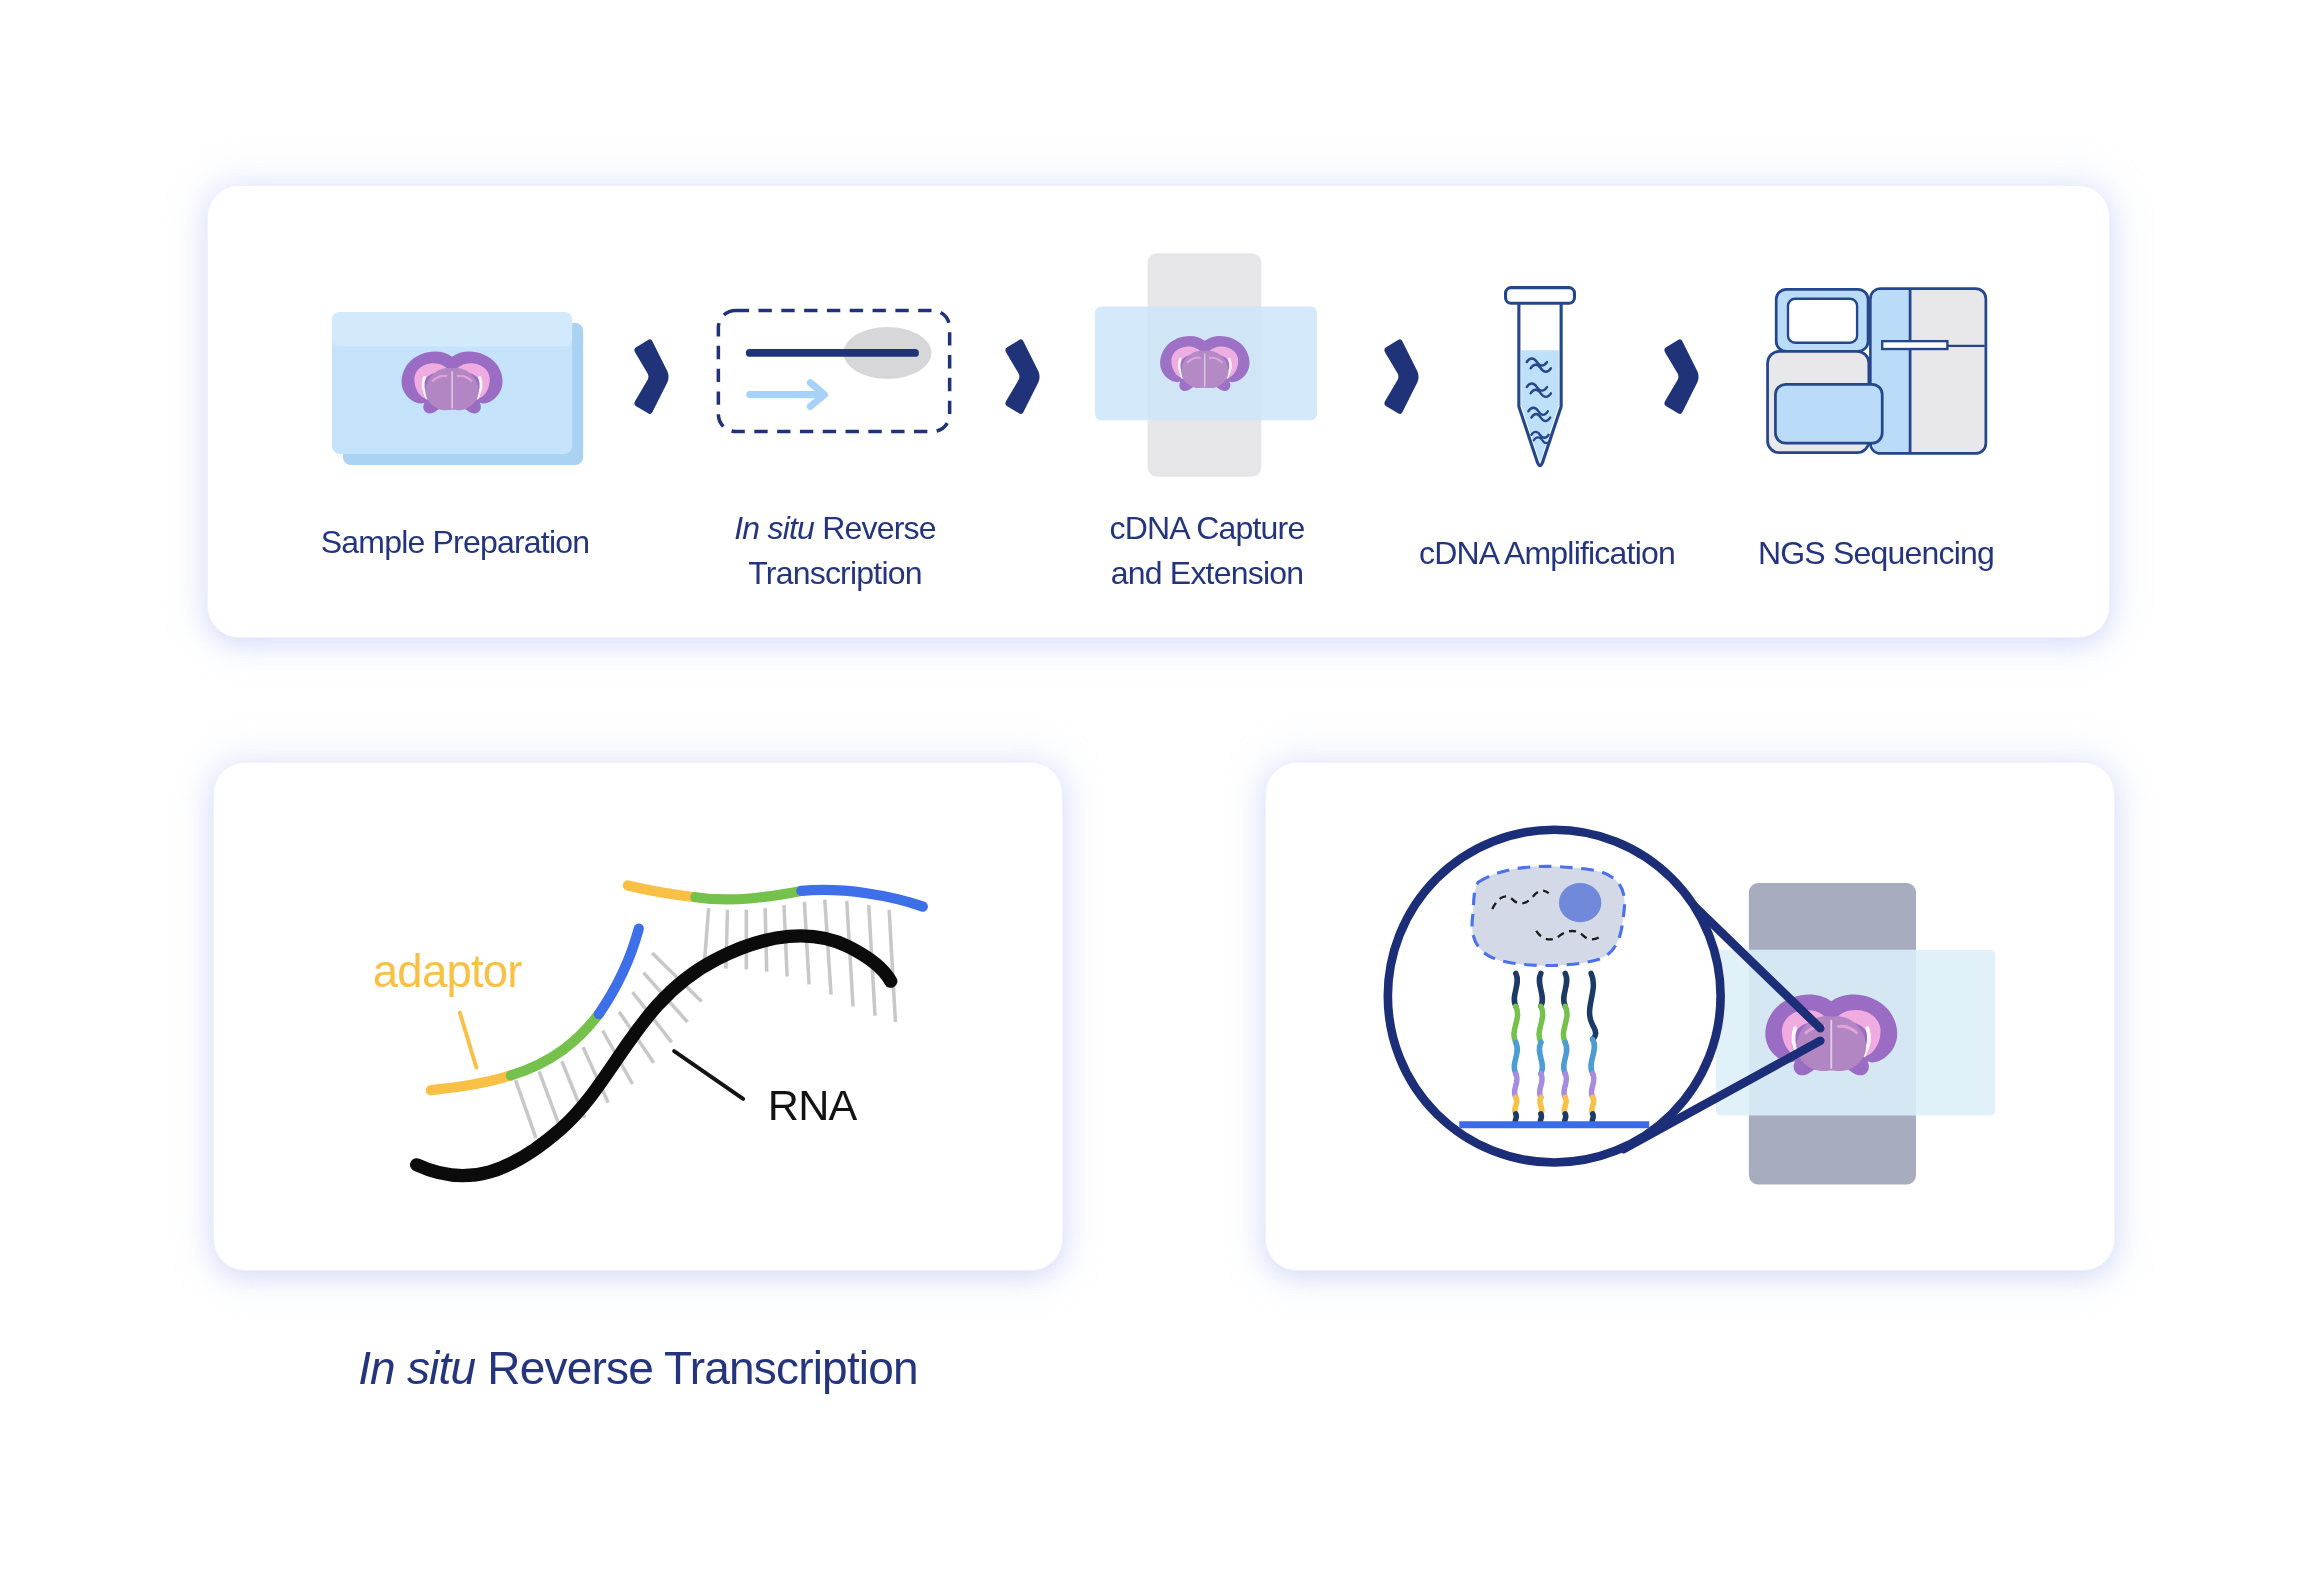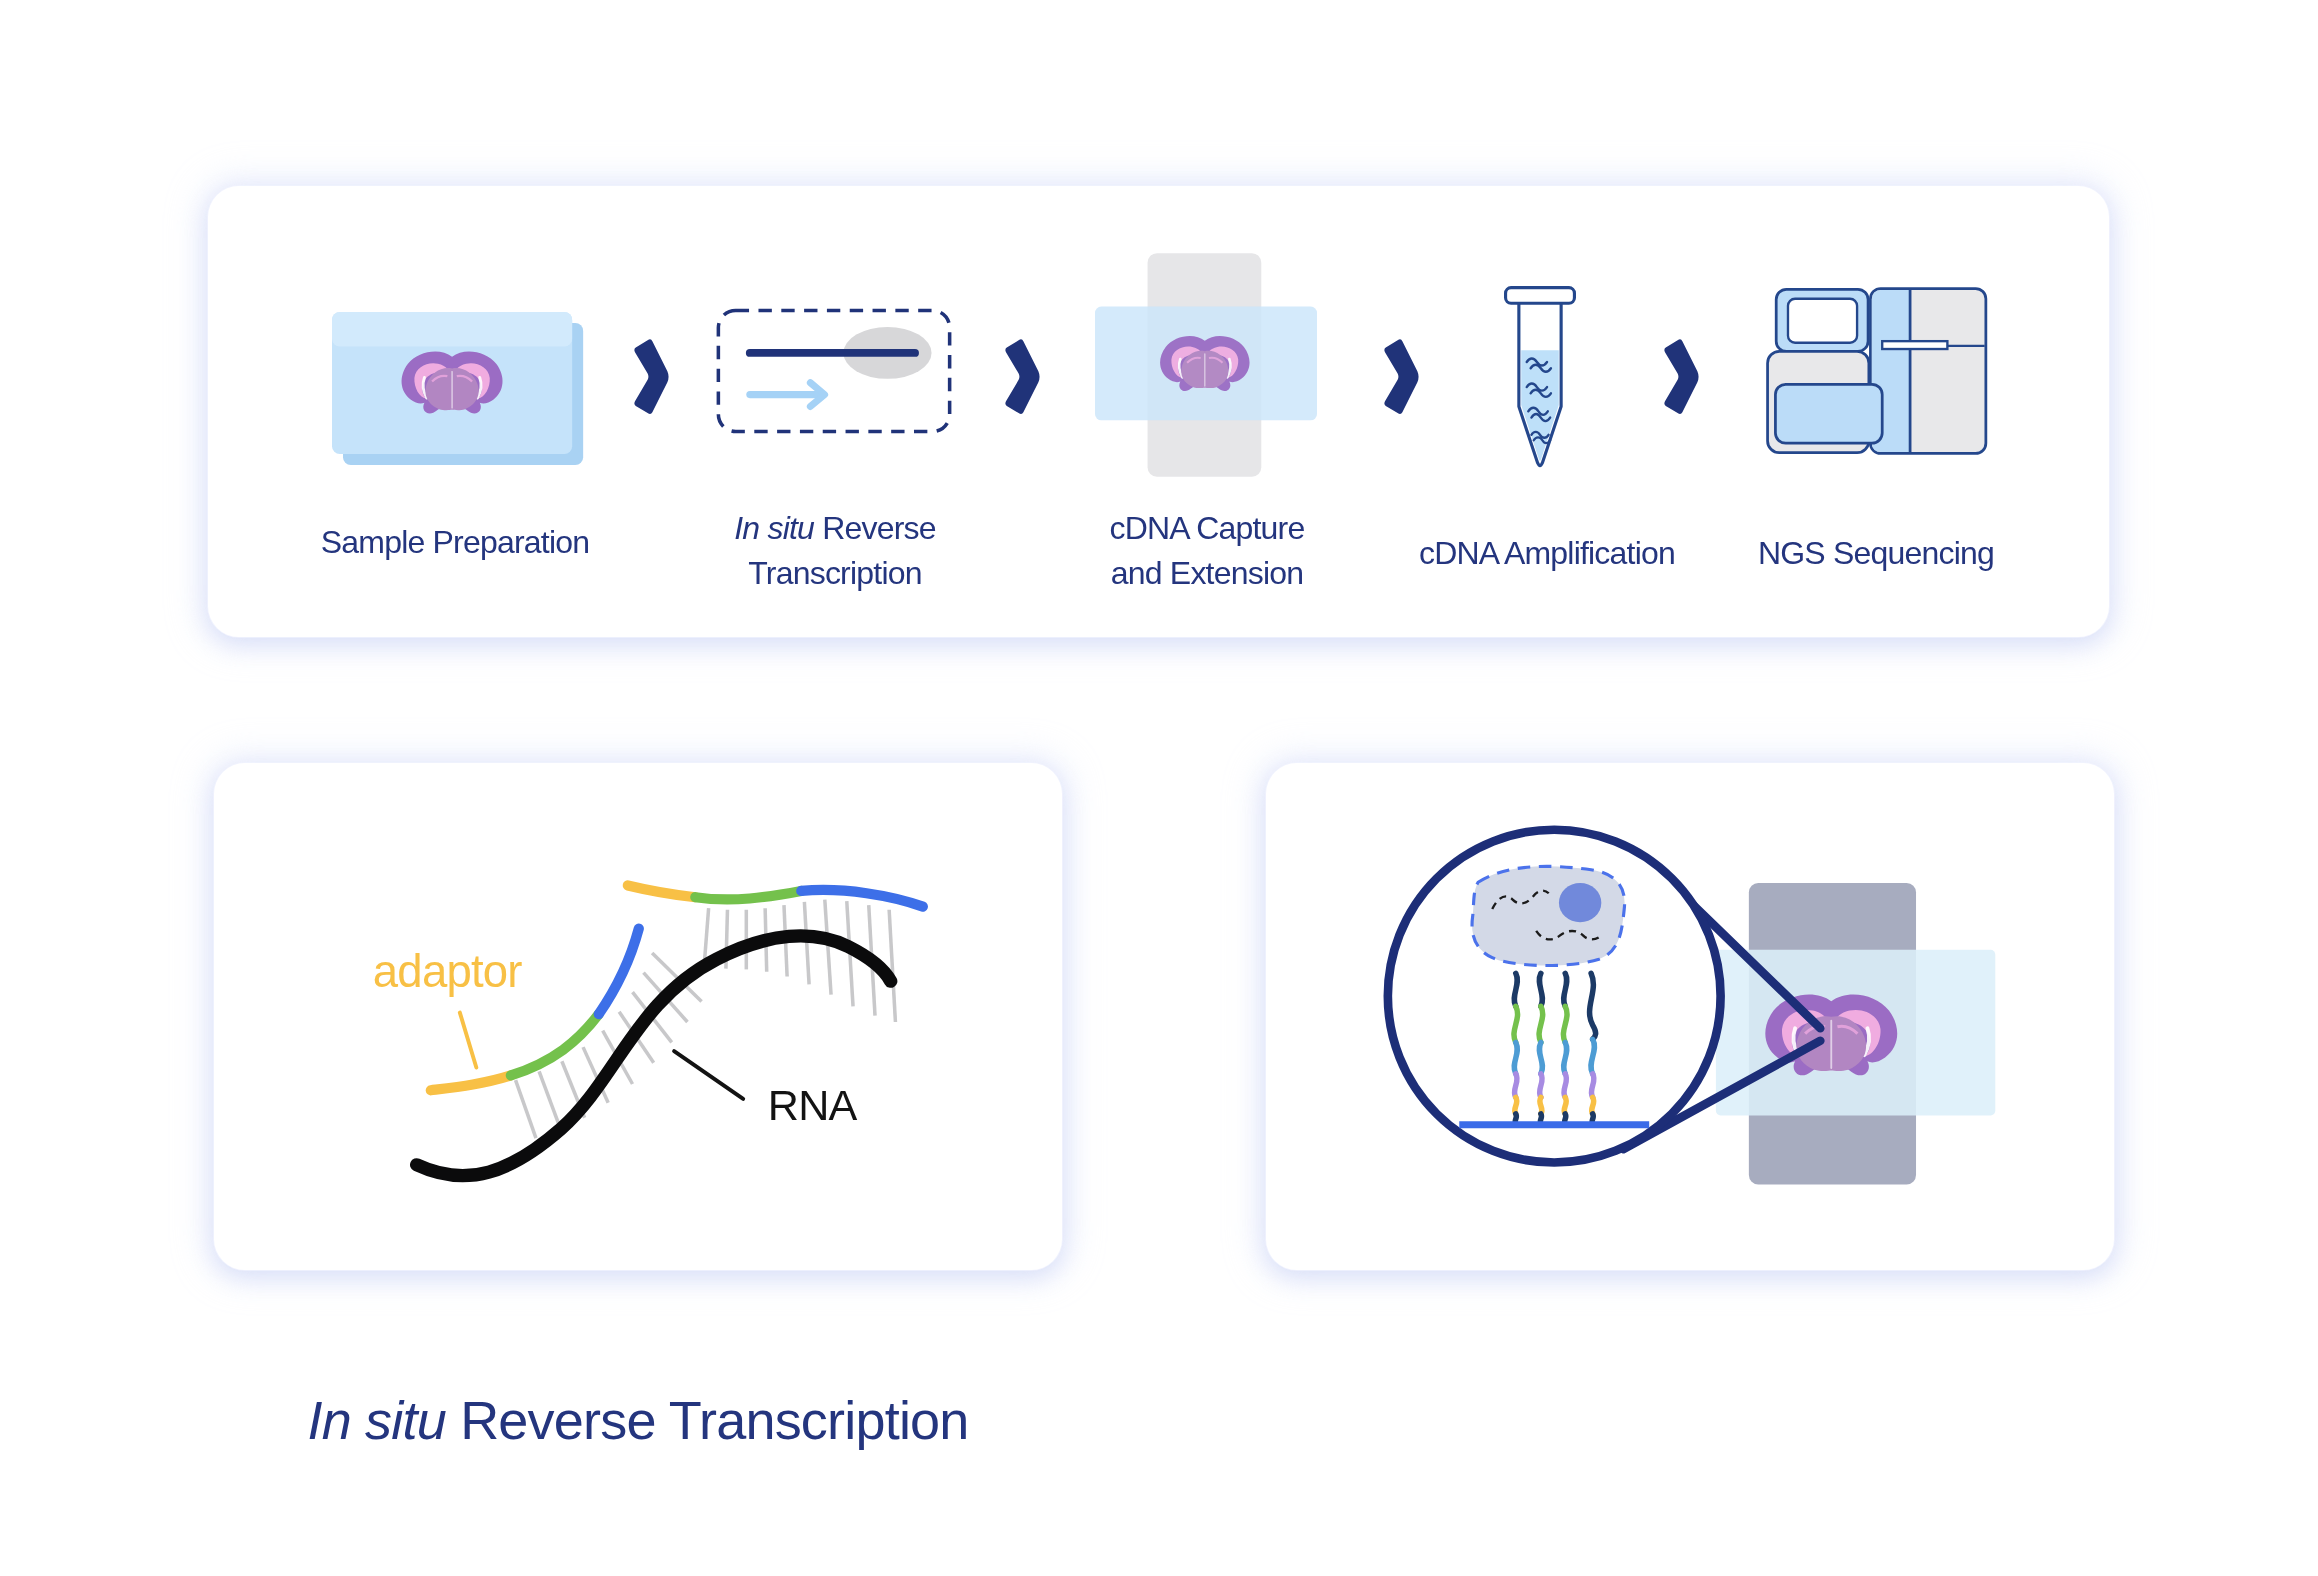--- a/index.html
+++ b/index.html
@@ -15,21 +15,21 @@
   #rt-panel{left:214px;top:763px;width:848px;height:507px;}
   #capture-panel{left:1266px;top:763px;width:848px;height:507px;}
   .abs{position:absolute;}
   .step-label{
     position:absolute;transform:translateX(-50%);
     font-size:32px;letter-spacing:-0.8px;line-height:45px;text-align:center;
     color:#24357E;white-space:nowrap;
   }
   .panel-title{
     position:absolute;transform:translateX(-50%);top:1341px;
-    font-size:54px;letter-spacing:-0.8px;color:#24357E;white-space:nowrap;margin-top:48px;
+    font-size:46px;letter-spacing:-0.8px;color:#24357E;white-space:nowrap;
   }
   .it{font-style:italic;}
   svg{display:block;}
 </style>
 </head>
 <body>
 
 <div id="canvas">
 
   <svg width="0" height="0" style="position:absolute" aria-hidden="true">

